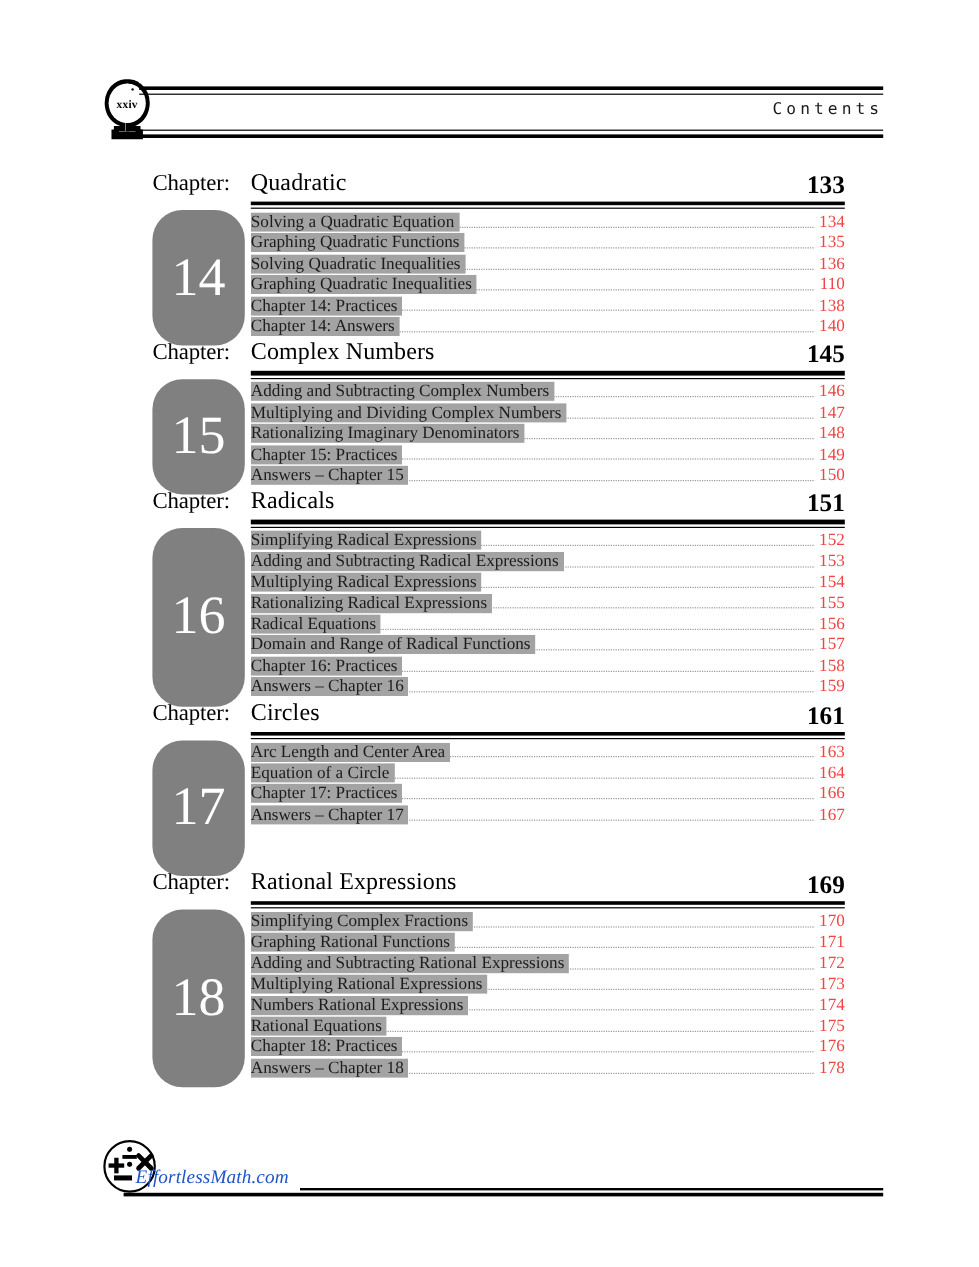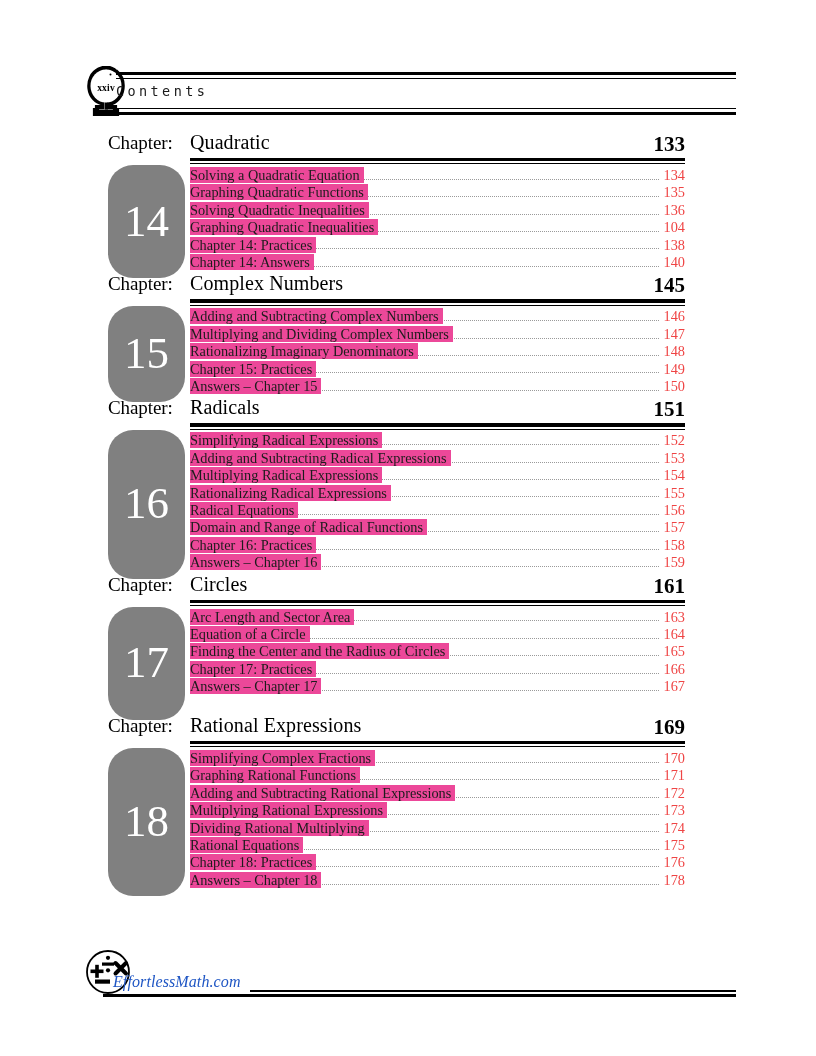--- a/index.html
+++ b/index.html
@@ -53,33 +53,34 @@
   }
   .header-rule-a { position:absolute; left:0; top:0px;  height:3.2px; width:100%; background:#000; }
   .header-rule-b { position:absolute; left:0; top:5.5px; height:1.1px; width:100%; background:#000; }
   .header-rule-c { position:absolute; left:0; top:36px;  height:1.1px; width:100%; background:#000; }
   .header-rule-d { position:absolute; left:0; top:40px;  height:3.2px; width:100%; background:#000; }
   .header-title {
     position: absolute;
     left: 0;
     top: 11px;
     width: 100%;
-    text-align: left;
+    text-align: right;
     font-family: "DejaVu Sans Mono", "Liberation Mono", monospace;
     font-size: 13.5px;
     letter-spacing: 3.4px;
     color: #1a1a1a;
   }
 
   
   .toc {
     position: absolute;
     left: 0;
-    top: 132px;
+    top: 142px;
     width: 798px;
+    padding-left: 19px;
   }
 
   .chapter { position: relative; }
 
   .chapter-head {
     position: relative;
     height: 26px;
     margin-left: 108px;
     margin-right: 113px;
   }
@@ -157,21 +158,21 @@
     height: 17.4px;
     font-size: 14.3px;
     font-family: "Liberation Serif", serif;
     white-space: nowrap;
     overflow: hidden;
     color: #1c1c1c;
   }
   .entry .etitle {
     position: relative;
     z-index: 2;
-    background: #ec4899;
+    background: #a3a3a3;
     padding-right: 4px;
     margin-top: 44px;
   }
   .entry .eleader {
     position: absolute;
     left: 0;
     right: 0;
     bottom: 4.5px;
     z-index: 1;
     border-bottom: 1.1px dotted #9a9a9a;
@@ -269,21 +270,21 @@
         <div class="r2"></div>
       </div>
       <div class="chapter-body" style="min-height: 108.4px;">
         <div class="num-box" style="height: 113.4px;">
           <span>14</span>
         </div>
         <div class="entries">
           <div class="entry"><span class="eleader"></span><span class="etitle">Solving a Quadratic Equation</span><span class="epage">134</span></div>
           <div class="entry"><span class="eleader"></span><span class="etitle">Graphing Quadratic Functions</span><span class="epage">135</span></div>
           <div class="entry"><span class="eleader"></span><span class="etitle">Solving Quadratic Inequalities</span><span class="epage">136</span></div>
-          <div class="entry"><span class="eleader"></span><span class="etitle">Graphing Quadratic Inequalities</span><span class="epage">104</span></div>
+          <div class="entry"><span class="eleader"></span><span class="etitle">Graphing Quadratic Inequalities</span><span class="epage">110</span></div>
           <div class="entry"><span class="eleader"></span><span class="etitle">Chapter 14: Practices</span><span class="epage">138</span></div>
           <div class="entry"><span class="eleader"></span><span class="etitle">Chapter 14: Answers</span><span class="epage">140</span></div>
         </div>
       </div>
     </div>
     <div class="chapter">
       <div class="chapter-head">
         <div class="chapter-label">Chapter:</div>
         <div class="chapter-title">Complex Numbers</div>
         <div class="chapter-page">145</div>
@@ -339,23 +340,22 @@
       </div>
       <div class="chapter-rules">
         <div class="r1"></div>
         <div class="r2"></div>
       </div>
       <div class="chapter-body" style="min-height: 108.4px;">
         <div class="num-box" style="height: 113.4px;">
           <span>17</span>
         </div>
         <div class="entries">
-          <div class="entry"><span class="eleader"></span><span class="etitle">Arc Length and Sector Area</span><span class="epage">163</span></div>
+          <div class="entry"><span class="eleader"></span><span class="etitle">Arc Length and Center Area</span><span class="epage">163</span></div>
           <div class="entry"><span class="eleader"></span><span class="etitle">Equation of a Circle</span><span class="epage">164</span></div>
-          <div class="entry"><span class="eleader"></span><span class="etitle">Finding the Center and the Radius of Circles</span><span class="epage">165</span></div>
           <div class="entry"><span class="eleader"></span><span class="etitle">Chapter 17: Practices</span><span class="epage">166</span></div>
           <div class="entry"><span class="eleader"></span><span class="etitle">Answers – Chapter 17</span><span class="epage">167</span></div>
         </div>
       </div>
     </div>
     <div class="chapter">
       <div class="chapter-head">
         <div class="chapter-label">Chapter:</div>
         <div class="chapter-title">Rational Expressions</div>
         <div class="chapter-page">169</div>
@@ -366,21 +366,21 @@
       </div>
       <div class="chapter-body" style="min-height: 143.2px;">
         <div class="num-box" style="height: 148.2px;">
           <span>18</span>
         </div>
         <div class="entries">
           <div class="entry"><span class="eleader"></span><span class="etitle">Simplifying Complex Fractions</span><span class="epage">170</span></div>
           <div class="entry"><span class="eleader"></span><span class="etitle">Graphing Rational Functions</span><span class="epage">171</span></div>
           <div class="entry"><span class="eleader"></span><span class="etitle">Adding and Subtracting Rational Expressions</span><span class="epage">172</span></div>
           <div class="entry"><span class="eleader"></span><span class="etitle">Multiplying Rational Expressions</span><span class="epage">173</span></div>
-          <div class="entry"><span class="eleader"></span><span class="etitle">Dividing Rational Multiplying</span><span class="epage">174</span></div>
+          <div class="entry"><span class="eleader"></span><span class="etitle">Numbers Rational Expressions</span><span class="epage">174</span></div>
           <div class="entry"><span class="eleader"></span><span class="etitle">Rational Equations</span><span class="epage">175</span></div>
           <div class="entry"><span class="eleader"></span><span class="etitle">Chapter 18: Practices</span><span class="epage">176</span></div>
           <div class="entry"><span class="eleader"></span><span class="etitle">Answers – Chapter 18</span><span class="epage">178</span></div>
         </div>
       </div>
     </div>
   </div>
 
 <div class="page-footer">
   <div class="logo-mark">

